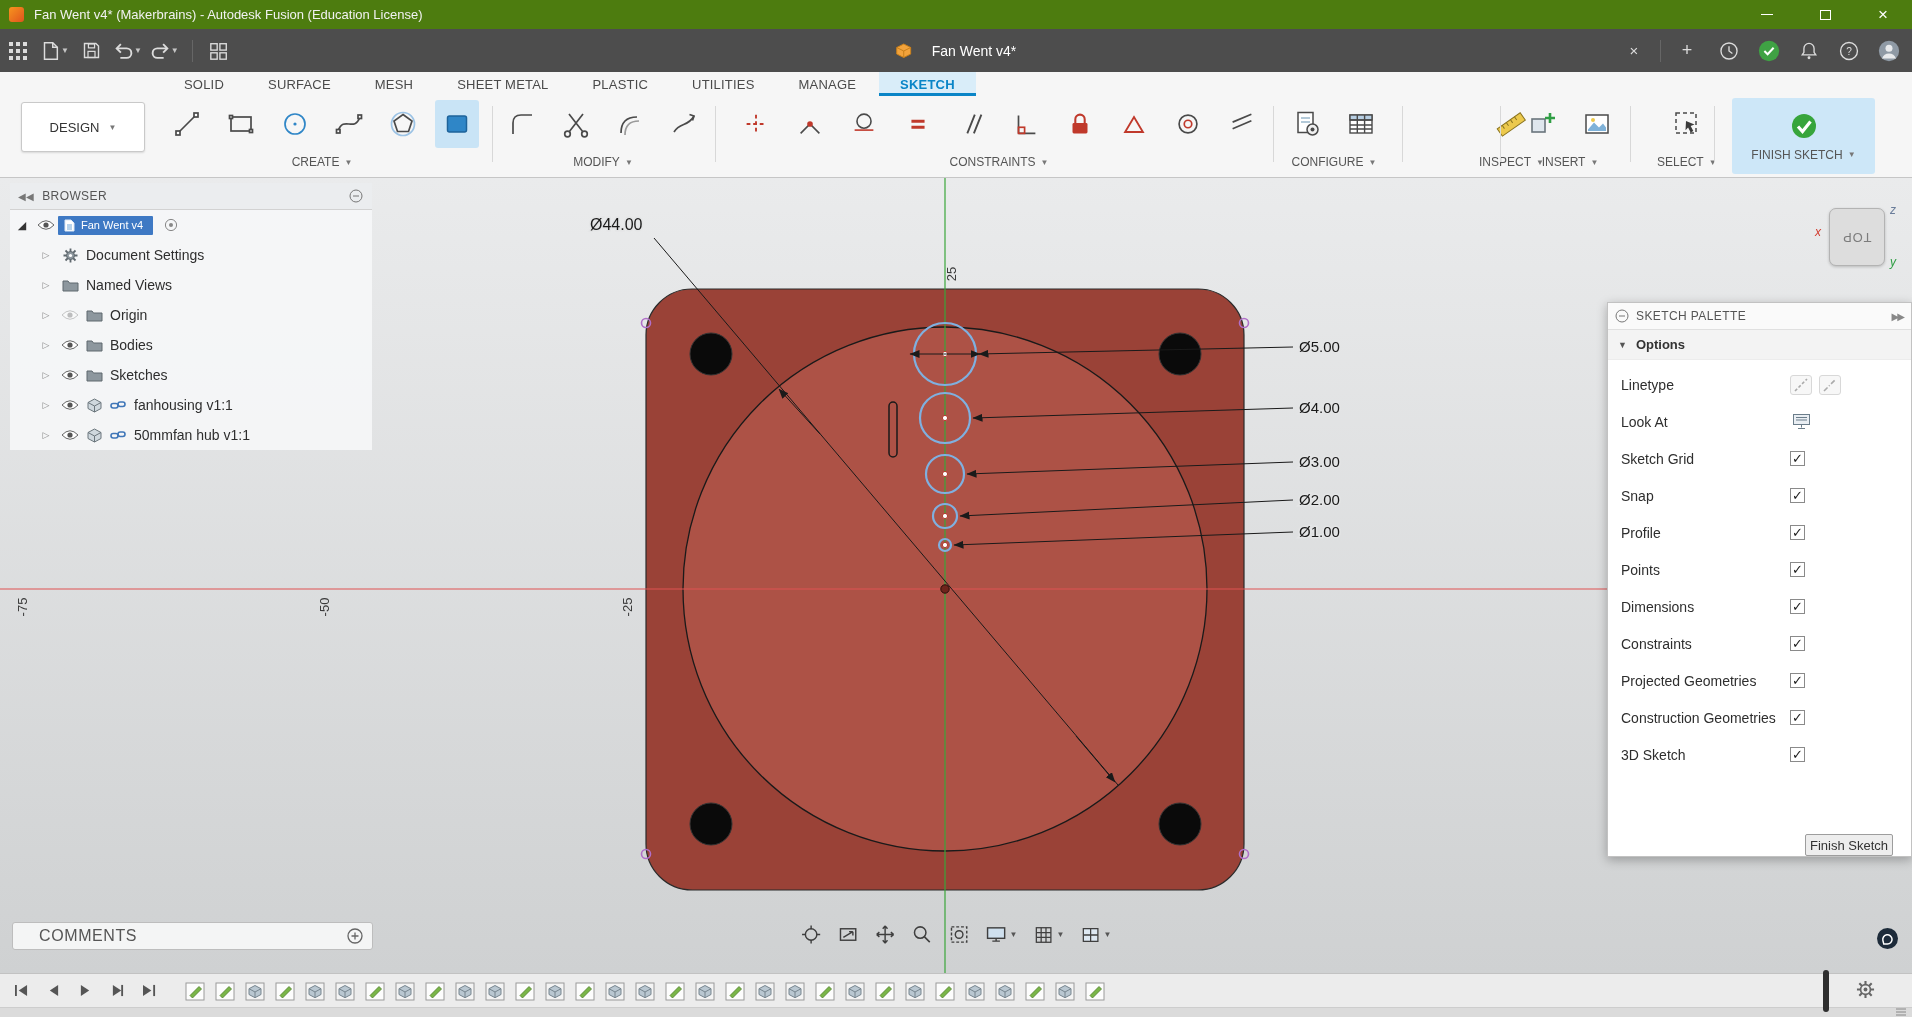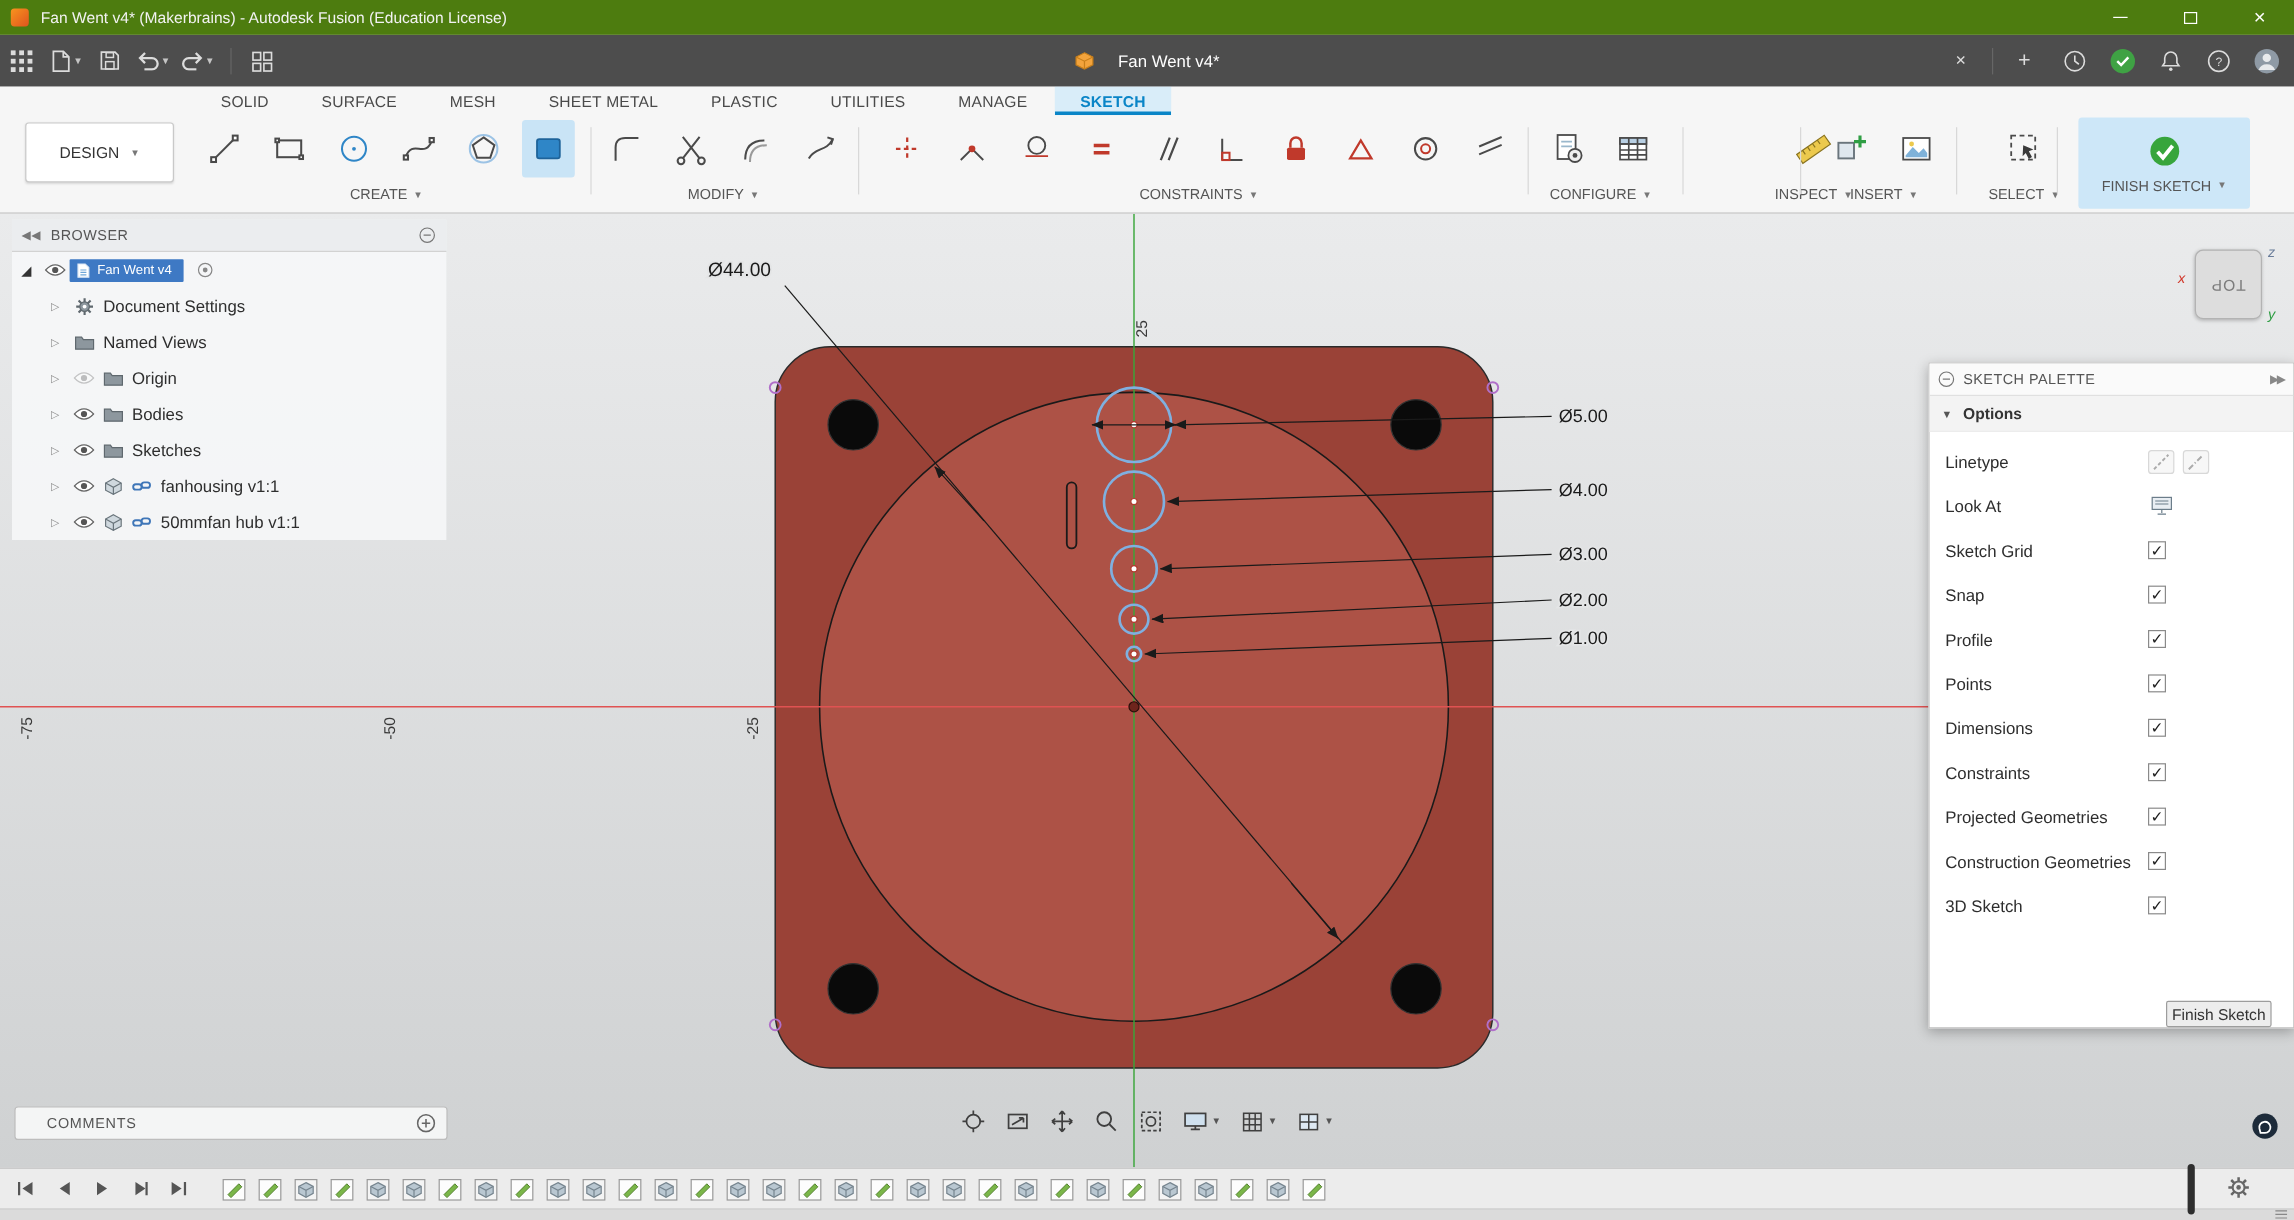--- a/index.html
+++ b/index.html
@@ -72,21 +72,21 @@
 #options-row .tri{font-size:9px;color:#555;}
 #palette-rows{margin-top:6px;}
 .prow{height:37px;display:flex;align-items:center;padding-left:13px;font-size:14px;color:#2e2e2e;position:relative;}
 .pctl{position:absolute;left:182px;display:flex;align-items:center;gap:7px;}
 .cb{width:15px;height:15px;border:1px solid #8a8a8a;background:#fff;font-size:13px;line-height:13px;text-align:center;color:#1a1a1a;font-weight:bold;}
 .lt-ico{width:22px;height:20px;display:flex;align-items:center;justify-content:center;border:1px solid #d8d8d8;border-radius:3px;background:#f7f7f7;}
 .lt-ico.noborder{border:none;background:none;}
 #finish-btn{position:absolute;right:18px;top:531px;width:88px;height:22px;background:#ededed;border:1px solid #9d9d9d;border-radius:2px;font-size:13px;color:#333;display:flex;align-items:center;justify-content:center;}
 
 #comments-bar{position:absolute;left:12px;top:744px;width:361px;height:28px;background:rgba(246,247,247,.92);border:1px solid #bdbdbd;border-radius:3px;display:flex;align-items:center;z-index:10;}
-#comments-bar .clabel{margin-left:26px;font-size:12px;color:#555;letter-spacing:.6px;}
+#comments-bar .clabel{margin-left:26px;font-size:16px;color:#555;letter-spacing:.6px;}
 #comments-bar .cplus{margin-left:auto;margin-right:9px;display:flex;}
 #navbar{position:absolute;left:50%;top:744px;transform:translateX(-50%);display:flex;align-items:center;gap:12px;z-index:10;}
 .nav-ico{display:flex;align-items:center;gap:3px;color:#3f3f3f;padding:2px;}
 .nav-caret{font-size:8px;color:#555;}
 #assistant{position:absolute;left:1877px;top:750px;width:21px;height:21px;border-radius:50%;background:#1d2b3a;display:flex;align-items:center;justify-content:center;color:#fff;font-size:11px;z-index:10;}
 
 #timeline{position:absolute;top:973px;left:0;right:0;height:44px;background:#ececec;border-top:1px solid #c2c2c2;z-index:48;}
 #tl-main{height:33px;display:flex;align-items:center;}
 #tl-strip{height:10px;background: #dbdbdb;border-top:1px solid #cdcdcd;position:relative;}
 #tl-controls{display:flex;align-items:center;gap:5px;padding-left:8px;}

